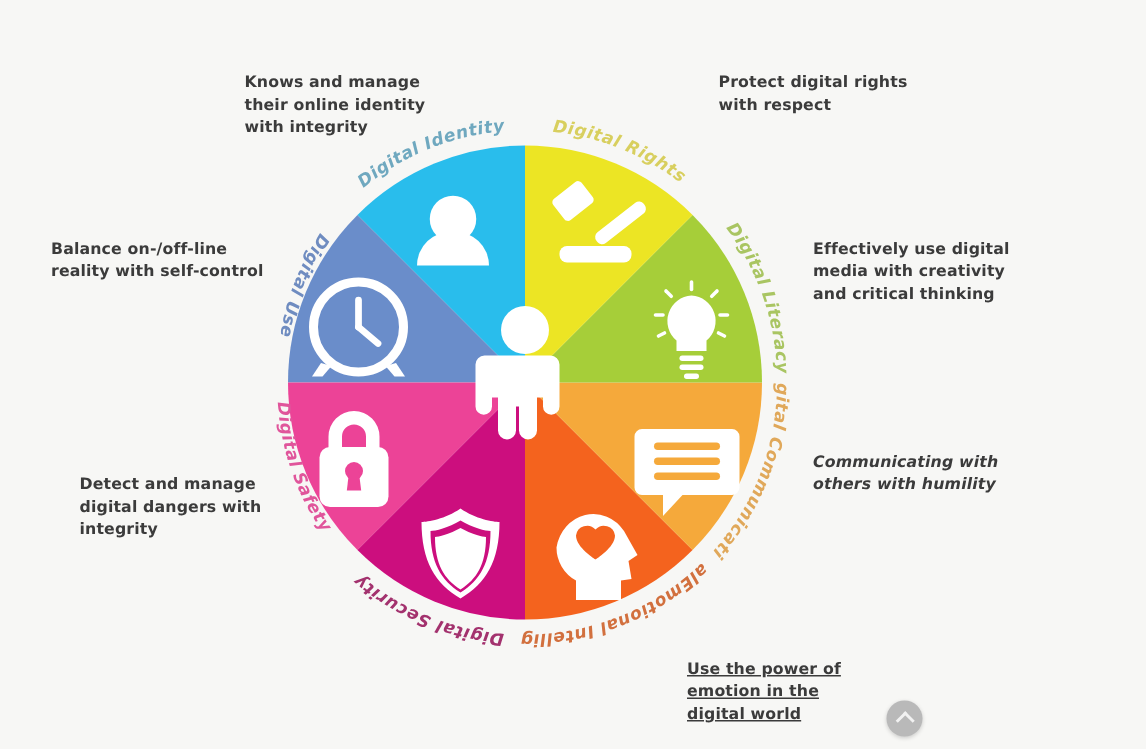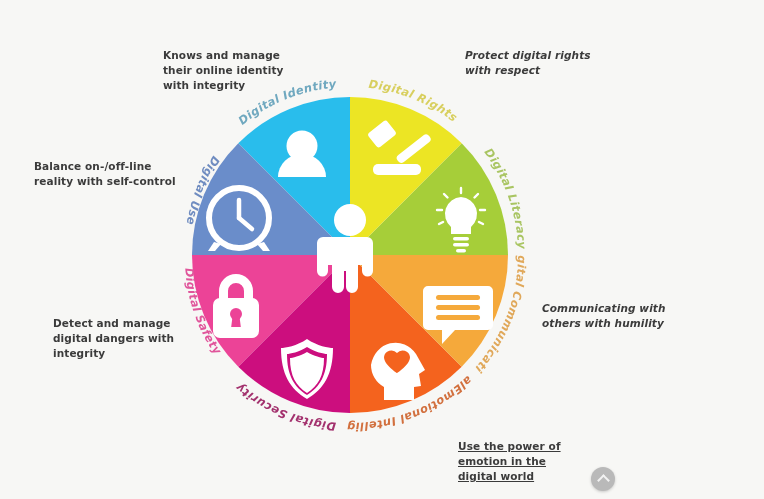--- a/index.html
+++ b/index.html
@@ -59,23 +59,26 @@
 </style>
 </head>
 <body>
 
 <div id="stage">
 
   <div class="caption cap-left" style="left:163px;top:48px;width:130px;">Knows and manage
 their online identity
 with integrity</div>
 
-  <div class="caption cap-left" style="left:465px;top:48px;width:150px;font-style:italic;">Protect digital rights
+  <div class="caption cap-left" style="left:479px;top:48px;width:150px;">Protect digital rights
 with respect</div>
 
+  <div class="caption cap-left" style="left:542px;top:159px;width:150px;">Effectively use digital
+media with creativity
+and critical thinking</div>
 
   <div class="caption cap-left" style="left:542px;top:301px;width:150px;font-style:italic;">Communicating with
 others with humility</div>
 
   <div class="caption cap-left" style="left:458px;top:439px;width:130px;text-decoration:underline;">Use the power of
 emotion in the
 digital world</div>
 
 
   <div class="caption cap-left" style="left:53px;top:316px;width:150px;">Detect and manage

